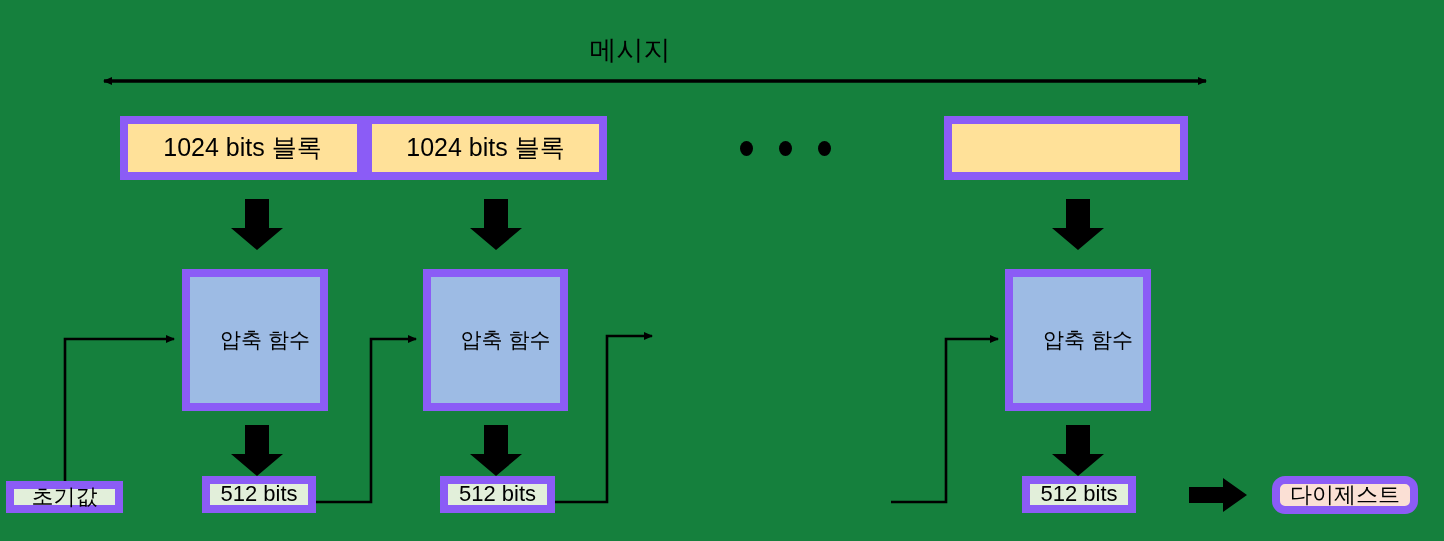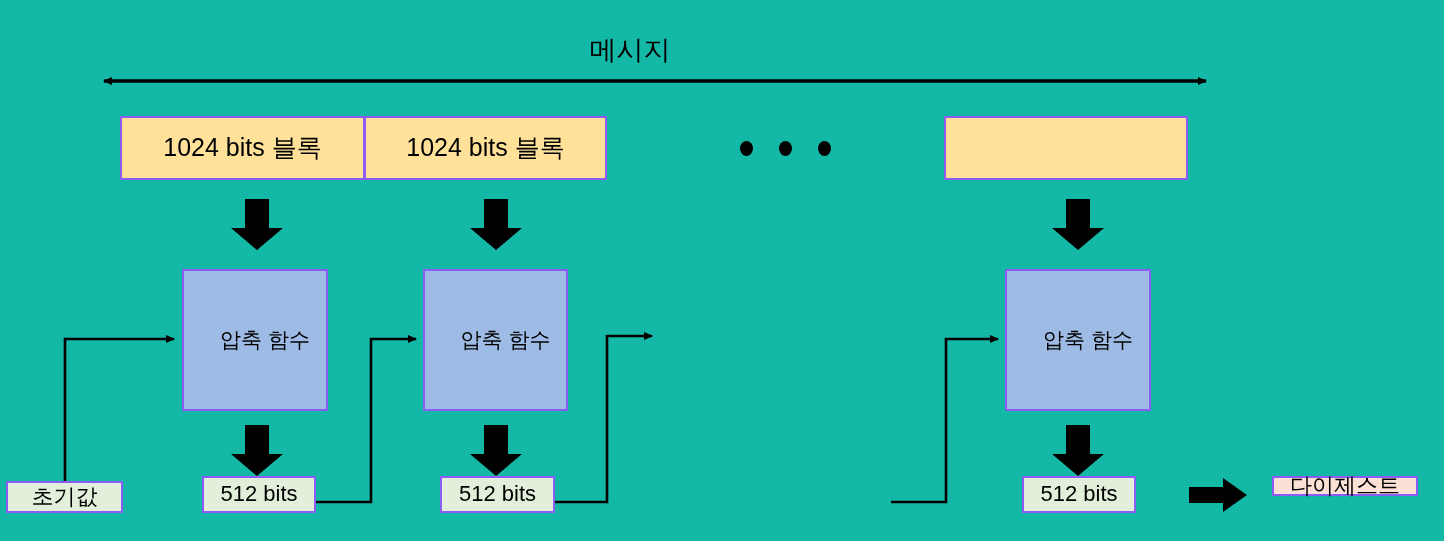--- a/index.html
+++ b/index.html
@@ -8,37 +8,37 @@
     background: #ffffff;
   }
   body {
     font-family: "Liberation Sans", "DejaVu Sans", sans-serif;
     color: #000000;
   }
   #stage {
     position: relative;
     width: 1444px;
     height: 541px;
-    background: #14b8a6;
+    background: #15803d;
     overflow: hidden;
   }
   .svg-layer {
     position: absolute;
     left: 0;
     top: 0;
     width: 1444px;
     height: 541px;
   }
   .node {
     position: absolute;
     box-sizing: border-box;
     display: flex;
     align-items: center;
     justify-content: center;
-    border: 2px solid #8b5cf6;
+    border: 8px solid #8b5cf6;
     text-align: left;
     line-height: 1.1;
     white-space: nowrap;
   }
   .block-yellow {
     background: #ffe199;
     font-size: 25px;
   }
   .box-blue {
     background: #9dbbe4;
@@ -168,17 +168,17 @@
     <span>512 bits</span>
   </div>
   <div class="node box-green" style="left:1022px; top:476px; width:114px; height:37px;">
     <span>512 bits</span>
   </div>
 
   <div class="node box-green" style="left:6px; top:481px; width:117px; height:32px;">
     <span>초기값</span>
   </div>
 
-  <div class="node box-pink" style="left:1272px; top:476px; width:146px; height:20px;">
+  <div class="node box-pink" style="left:1272px; top:476px; width:146px; height:38px;border-radius:13px;">
     <span>다이제스트</span>
   </div>
 
 </div>
 
 </body></html>

